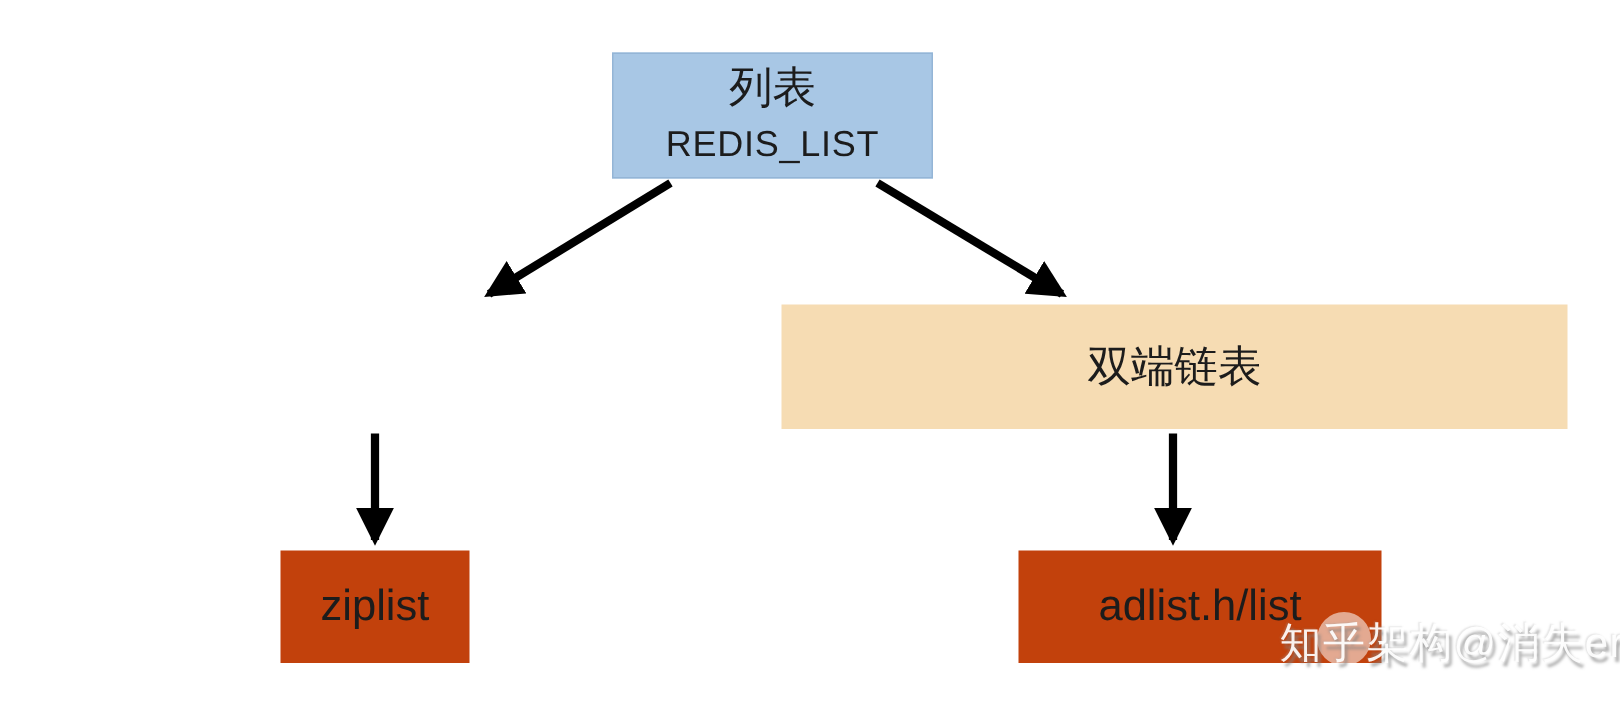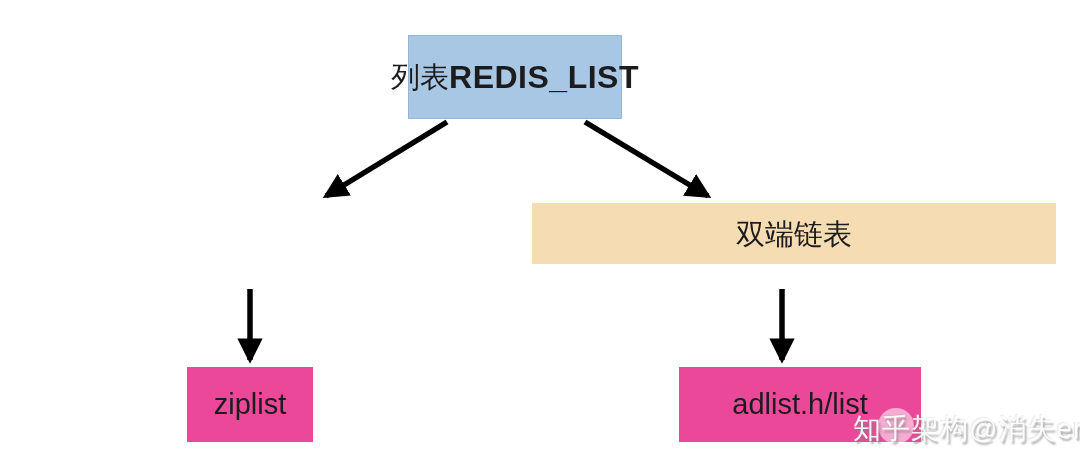--- a/index.html
+++ b/index.html
@@ -9,52 +9,52 @@
     width: 1080px; height: 475px; overflow: hidden;
   }
   .canvas {
     position: relative;
     width: 1080px; height: 475px;
     background: #ffffff;
   }
   .node {
     position: absolute;
     display: flex;
+    flex-direction: column;
     align-items: center;
     justify-content: center;
     text-align: center;
     color: #1c1c1c;
   }
   .node .line1 {
     font-size: 29px;
     line-height: 38px;
     white-space: nowrap;
   }
   .node .line2 {
-    font-size: 32px;
+    font-size: 24px;
     line-height: 37px;
     white-space: nowrap;
     letter-spacing: 0.5px;
-    font-weight: bold;
   }
   .node-root {
     left: 408px; top: 35px; width: 214px; height: 84px;
     background: #a8c7e5;
     border: 1px solid #94b5d6;
   }
   .node-encoding-left {
     left: 21px; top: 203px; width: 456px; height: 83px;
     background: #f6dcb3;
   }
   .node-encoding-right {
-    left: 532px; top: 203px; width: 524px; height: 61px;
+    left: 521px; top: 203px; width: 524px; height: 83px;
     background: #f6dcb3;
   }
   .node-impl {
-    background: #ec4899;
+    background: #c2410c;
   }
   .node-impl .label {
     font-size: 29px;
     white-space: nowrap;
   }
   .node-impl-left {
     left: 187px; top: 367px; width: 126px; height: 75px;
   }
   .node-impl-right {
     left: 679px; top: 367px; width: 242px; height: 75px;

